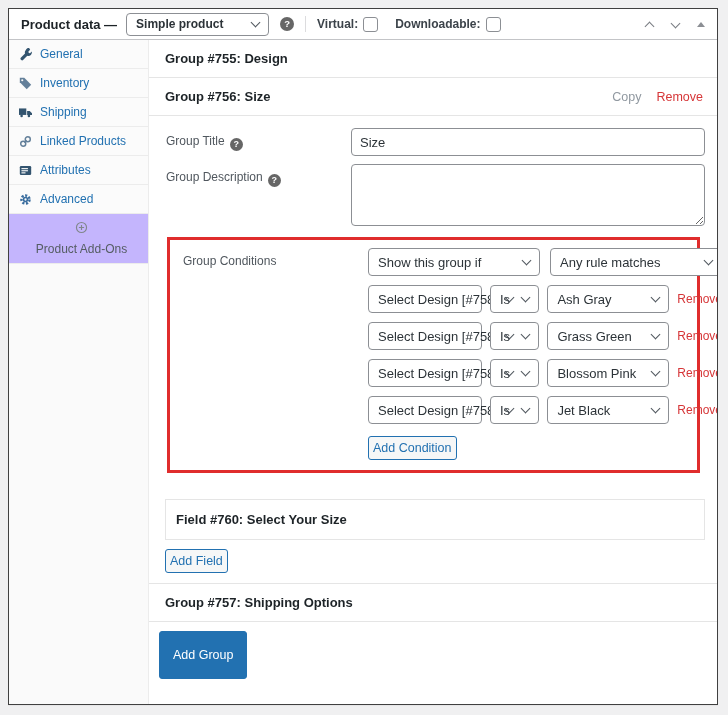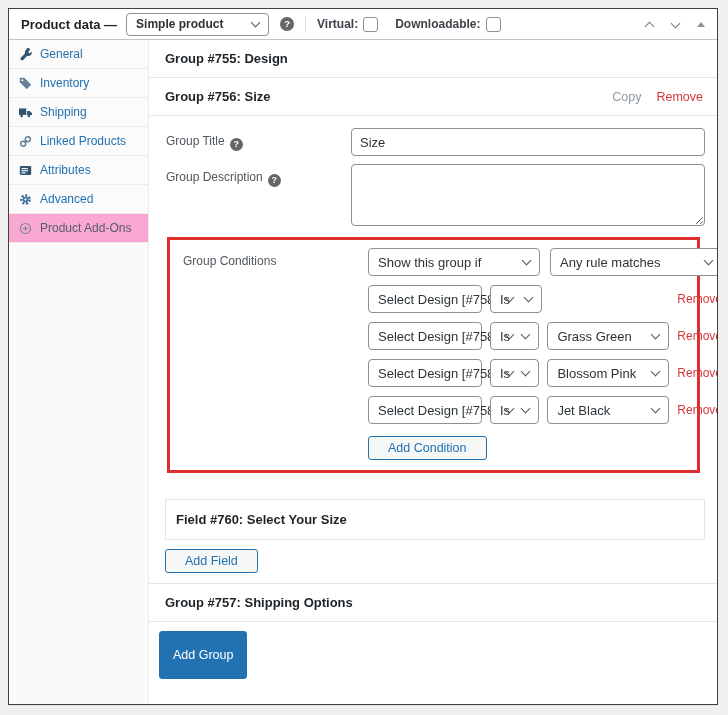--- a/index.html
+++ b/index.html
@@ -55,21 +55,21 @@
   .chev-btn.down i { transform:rotate(45deg); top:1px; }
   .tri-up { width:0; height:0; border-left:4px solid transparent; border-right:4px solid transparent;
     border-bottom:5px solid #8c8f94; cursor:pointer; }
   
   .body-wrap { flex:1; display:flex; min-height:0; }
   .sidebar { width:140px; flex:none; background:#fafafa; border-right:1px solid #ececec; }
   .tab {
     display:flex; align-items:center; gap:8px; padding:7px 4px 7px 10px;
     font-size:12px; color:#2271b1; border-bottom:1px solid #ececec; cursor:pointer; background:#fbfbfb;
   }
-  .tab.active { background:#f9a8d4; color:#555d63; }
+  .tab.active { background:#c4b5fd; color:#555d63;flex-direction:column; }
   .tab .icon { flex:none; width:13px; height:13px; display:inline-flex; }
   .tab .icon svg { width:13px; height:13px; }
   .i-wrench{color:#33546f}.i-tag{color:#64809a}.i-truck{color:#33546f}.i-link{color:#64809a}
   .i-list{color:#33546f}.i-gear{color:#3a6d9e}.i-plus{color:#81878c}
   .main { flex:1; background:#fff; min-width:0; display:flex; flex-direction:column; }
   .group-header {
     flex:none; display:flex; align-items:center; padding:11px 14px 11px 16px;
     font-weight:bold; font-size:13px; color:#1d2327; border-bottom:1px solid #e5e5e5; cursor:pointer;
   }
   .header-links { margin-left:auto; display:flex; gap:15px; font-weight:normal; font-size:12.5px; }
@@ -95,21 +95,21 @@
   }
   .annotation .frow-label { width:185px; }
   .match-row { display:flex; gap:10px; width:354px; }
   .match-row .fake-select { width:172px; }
   .rule-row { display:flex; align-items:center; gap:8px; width:354px; margin-top:9px; }
   .sel-field { width:114px; }
   .sel-op { width:52px; }
   .sel-value { width:131px; }
   .rule-remove { margin-left:auto; font-size:12px; color:#d63638; cursor:pointer; }
   .btn-secondary {
-    display:inline-block; margin:12px 0 5px 0; padding:4px 19px;
+    display:inline-block; margin:12px 0 5px 0; padding:4px 4px;
     background:#f6f7f7; border:1px solid #2271b1; border-radius:3px;
     color:#2271b1; font-size:12.5px; cursor:pointer;
   }
   
   .field-box {
     margin:13px 12px 0 16px; border:1px solid #e5e5e5; background:#fff;
     padding:12px 12px 12px 10px; font-weight:bold; font-size:13px; color:#1d2327; cursor:pointer;
   }
   .add-field-btn { margin:9px 0 0 16px; }
   .divider { border-top:1px solid #e5e5e5; margin-top:10px; }
@@ -274,20 +274,24 @@
 
               <div class="rule-row">
                 <div class="fake-select sel-field">
                   <span>Select Design [#758]</span>
                   <span class="chev"></span>
                 </div>
                 <div class="fake-select sel-op">
                   <span>Is</span>
                   <span class="chev"></span>
                 </div>
+                <div class="fake-select sel-value">
+                  <span>Ash Gray</span>
+                  <span class="chev"></span>
+                </div>
                 <span class="rule-remove">Remove</span>
               </div>
 
               <div class="rule-row">
                 <div class="fake-select sel-field">
                   <span>Select Design [#758]</span>
                   <span class="chev"></span>
                 </div>
                 <div class="fake-select sel-op">
                   <span>Is</span>

